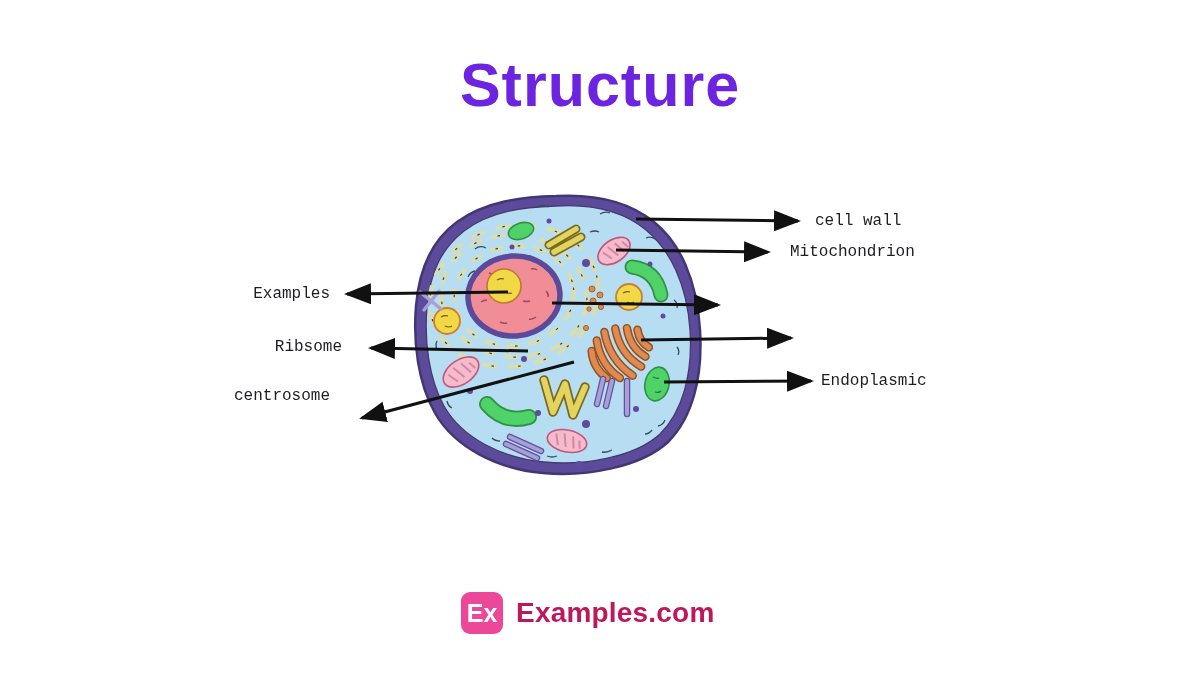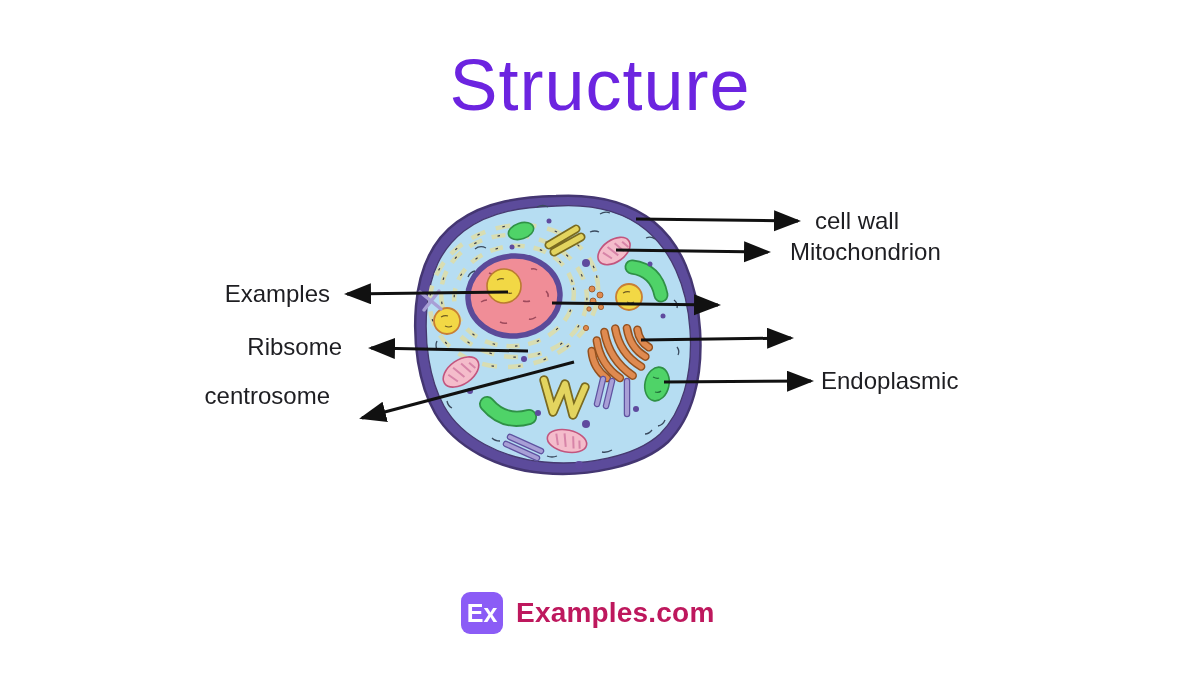--- a/index.html
+++ b/index.html
@@ -6,44 +6,45 @@
   .page{
     position:relative;
     width:1200px;height:675px;
     background:#ffffff;
     overflow:hidden;
     font-family:"Liberation Sans","DejaVu Sans",sans-serif;
   }
   .title{
     position:absolute;top:30px;left:0;width:100%;height:110px;
     display:flex;align-items:center;justify-content:center;
-    font-size:72px;font-weight:400;letter-spacing:1px;
+    font-size:61px;font-weight:700;letter-spacing:1px;
     color:#6C24E0;margin:0;
   }
   .diagram-svg{position:absolute;left:0;top:0;width:1200px;height:675px;}
   .lbl{
     position:absolute;
-    font-size:24px;color:#1e1e22;white-space:nowrap;
+    font-size:16px;color:#1e1e22;white-space:nowrap;
     transform:translateY(-50%);
+    font-family:Liberation Mono, monospace;
   }
   .lbl-cell-wall{left:815px;top:221px;}
   .lbl-mitochondrion{left:790px;top:252px;}
   .lbl-er{left:736px;top:303px;}
   .lbl-golgi{left:801px;top:337px;}
   .lbl-chloroplast{left:821px;top:381px;}
   .lbl-nucleolus{right:870px;top:294px;}
   .lbl-ribosome{right:858px;top:347px;}
   .lbl-centrosome{right:870px;top:396px;}
   .footer{
     position:absolute;left:461px;top:592px;
     display:flex;align-items:center;gap:13px;
   }
   .badge{
     width:42px;height:42px;border-radius:9px;
-    background:#8b5cf6;color:#ffffff;
+    background:#ec4899;color:#ffffff;
     display:flex;align-items:center;justify-content:center;
     font-size:25px;font-weight:700;
   }
   .site{font-size:28px;font-weight:700;color:#be185d;letter-spacing:0.2px;}
 </style>
 </head>
 <body>
 
 <div class="page">
 

